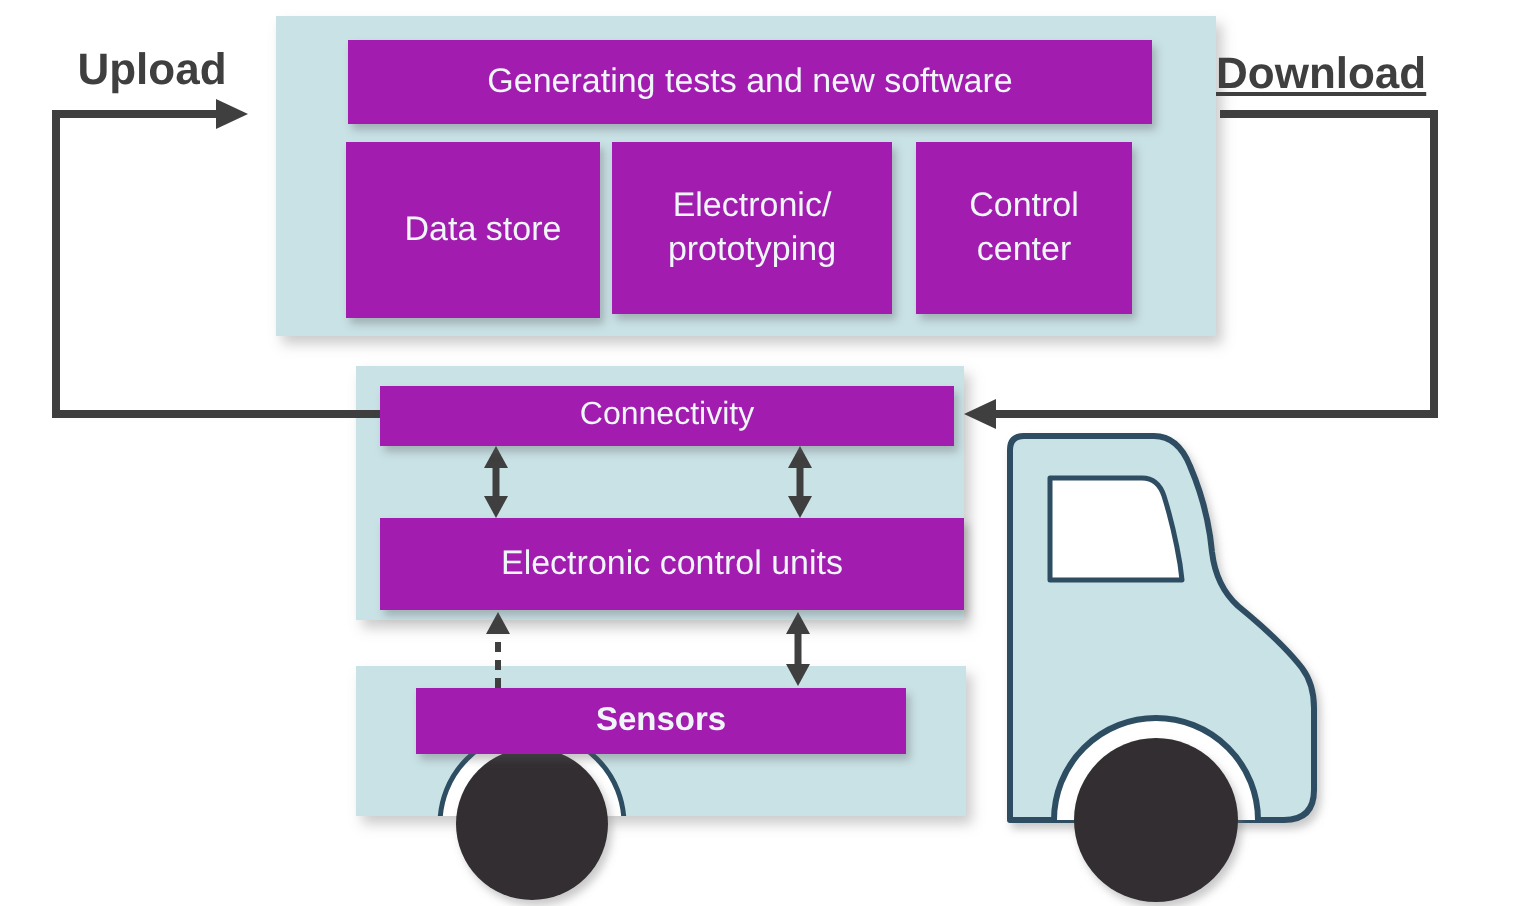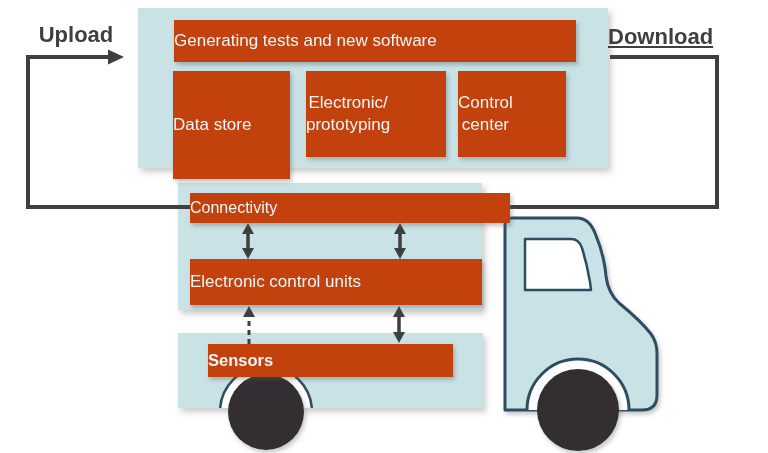--- a/index.html
+++ b/index.html
@@ -8,30 +8,30 @@
     font-family:"Liberation Sans","DejaVu Sans",sans-serif;
   }
   .panel{
     position:absolute;background:#c9e2e6;z-index:1;
     box-shadow:3px 4px 6px rgba(110,110,110,.35);
   }
   #backend-panel{left:138px;top:8px;width:470px;height:160px;}
   #trailer-panel{left:178px;top:183px;width:304px;height:127px;}
   #chassis-panel{left:178px;top:333px;width:305px;height:75px;}
   .darkbox{
-    position:absolute;background:#c2410c;color:#eef6f7;z-index:3;
-    display:flex;align-items:center;justify-content:flex-start;text-align:center;
+    position:absolute;background:#a21caf;color:#eef6f7;z-index:3;
+    display:flex;align-items:center;justify-content:center;text-align:center;
     box-shadow:2px 3px 4px rgba(90,90,90,.35);
     font-size:17px;line-height:1.3;white-space:pre-line;
   }
   #box-header{left:174px;top:20px;width:402px;height:42px;}
-  #box-datastore{left:173px;top:71px;width:117px;height:108px;}
+  #box-datastore{left:173px;top:71px;width:117px;height:88px;padding-left:10px;}
   #box-simulation{left:306px;top:71px;width:140px;height:86px;}
   #box-control{left:458px;top:71px;width:108px;height:86px;}
-  #box-connectivity{left:190px;top:193px;width:320px;height:30px;font-size:16px;}
+  #box-connectivity{left:190px;top:193px;width:287px;height:30px;font-size:16px;}
   #box-ecu{left:190px;top:259px;width:292px;height:46px;}
   #box-sensors{left:208px;top:344px;width:245px;height:33px;z-index:4;font-size:16.5px;font-weight:bold;}
   .flowlabel{
     position:absolute;z-index:3;color:#3f3f3f;font-weight:bold;font-size:22px;
     text-align:center;
   }
   #label-upload{left:26px;top:22px;width:100px;}
   #label-download{left:608px;top:24px;width:104px;text-decoration:underline;}
   svg.overlay{position:absolute;left:0;top:0;z-index:2;}
 </style>

